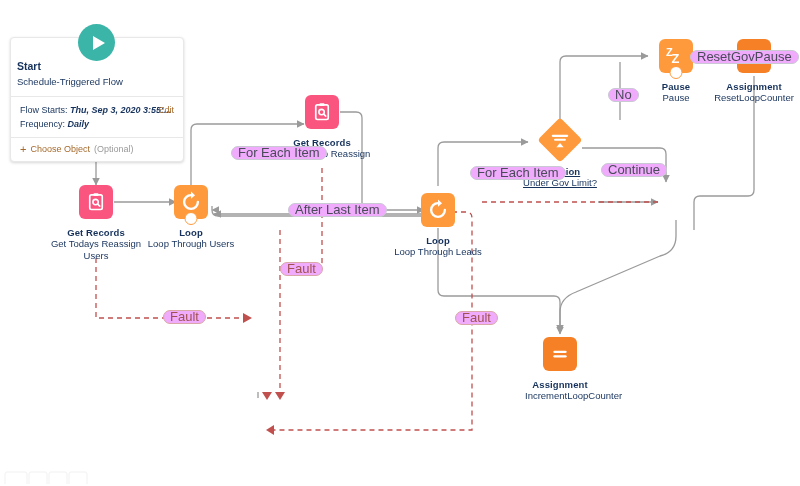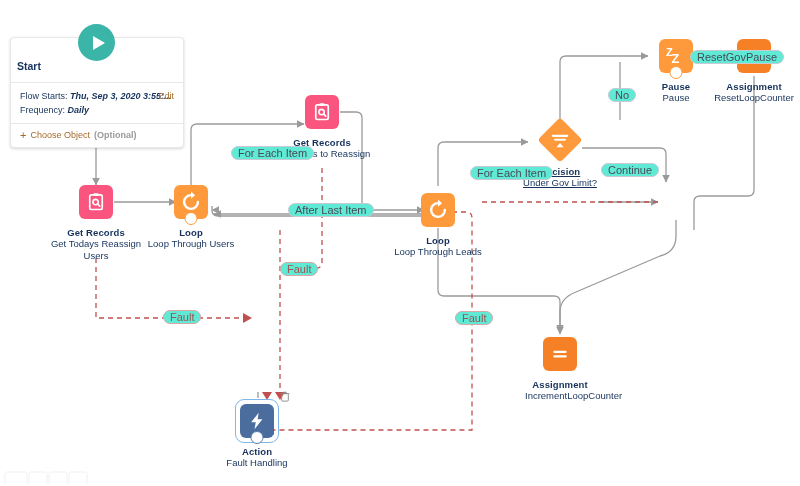--- a/index.html
+++ b/index.html
@@ -52,26 +52,26 @@
   }
   .sp-head{padding:22px 6px 9px;text-align:left;}
   .sp-title{font-size:10.5px;font-weight:bold;color:#16325c;line-height:13px;}
   .sp-sub{font-size:9.5px;color:#16325c;margin-top:3px;}
   .sp-div{height:1px;background:#e8e8e8;}
   .sp-body{padding:7px 9px 6px;font-size:9px;line-height:13.5px;color:#16325c;position:relative;}
   .sp-body b{font-weight:bold;font-style:italic;}
   .sp-edit{position:absolute;right:9px;top:7px;color:#a66a2c;font-size:9px;cursor:pointer;}
   .sp-foot{padding:6px 9px 7px;font-size:9px;color:#a66a2c;display:flex;align-items:center;gap:4px;cursor:pointer;}
   .sp-foot .plus{font-size:11px;line-height:9px;}
-  .sp-foot .opt{color:#9a9a9a;font-weight:bold;}
+  .sp-foot .opt{color:#9a9a9a;}
 
   
   .pill{
-    position:absolute;background:#5eead4;border:1px solid #c9c9d4;border-radius:9px;
-    font-size:11px;color:#4a4a5a;padding:2px 6px;white-space:nowrap;line-height:8px;
+    position:absolute;background:#f0abfc;border:1px solid #c9c9d4;border-radius:9px;
+    font-size:13px;color:#4a4a5a;padding:2px 6px;white-space:nowrap;line-height:8px;
     z-index:3;
   }
   .pill.fault{border-color:#d9a7a7;color:#a05252;}
 
   
   .sel-ring{
     position:absolute;left:-5px;top:-5px;width:44px;height:44px;border-radius:9px;
     border:1.8px solid #7fb6e8;box-sizing:border-box;
   }
   .trash{
@@ -153,20 +153,21 @@
       <polygon points="274,425 266,430 274,435"></polygon>
     </g>
   </svg>
 
   <div id="start-play">
     <div class="tri"></div>
   </div>
   <div id="start-panel">
     <div class="sp-head">
       <div class="sp-title">Start</div>
+      <div class="sp-sub">Schedule-Triggered Flow</div>
     </div>
     <div class="sp-div"></div>
     <div class="sp-body">
       <span>Flow Starts:</span>
       <b>Thu, Sep 3, 2020 3:55:...</b>
       <span class="sp-edit">Edit</span>
       <br>
       <span>Frequency:</span>
       <b>Daily</b>
     </div>
@@ -268,36 +269,20 @@
     <div class="chip" style="background:#f58025;">
       <svg width="20" height="20" viewBox="0 0 24 24">
         <rect x="4" y="8" width="16" height="2.8" rx="1.4" fill="#fff"></rect>
         <rect x="4" y="13.4" width="16" height="2.8" rx="1.4" fill="#fff"></rect>
       </svg>
     </div>
     <div class="nlabel">Assignment</div>
     <div class="nsub" style="width:70px;">IncrementLoopCounter</div>
   </div>
 
-  <div class="node" style="left:197px;top:404px;">
-    <div class="chip" style="background:#4a6d9e;">
-      <div class="sel-ring"></div>
-      <svg width="20" height="20" viewBox="0 0 24 24">
-        <polygon points="14,2 5,13.5 10.5,13.5 9,22 18.5,10 12.8,10" fill="#fff"></polygon>
-      </svg>
-      <div class="loop-dot blue"></div>
-      <svg class="trash" viewBox="0 0 12 13">
-        <rect x="2" y="3" width="8" height="9" rx="1" fill="none" stroke="#8a8a8a" stroke-width="1.1"></rect>
-        <line x1="0.8" y1="3" x2="11.2" y2="3" stroke="#8a8a8a" stroke-width="1.1"></line>
-        <rect x="4.2" y="0.8" width="3.6" height="2" fill="#8a8a8a"></rect>
-      </svg>
-    </div>
-    <div class="nlabel">Action</div>
-    <div class="nsub">Fault Handling</div>
-  </div>
 
   <div class="pill" style="left:231px;top:146px;">For Each Item</div>
   <div class="pill" style="left:288px;top:203px;">After Last Item</div>
   <div class="pill" style="left:470px;top:166px;">For Each Item</div>
   <div class="pill" style="left:608px;top:88px;text-align:right;">No</div>
   <div class="pill" style="left:601px;top:163px;">Continue</div>
   <div class="pill" style="left:690px;top:50px;">ResetGovPause</div>
   <div class="pill fault" style="left:163px;top:310px;">Fault</div>
   <div class="pill fault" style="left:280px;top:262px;">Fault</div>
   <div class="pill fault" style="left:455px;top:311px;">Fault</div>

